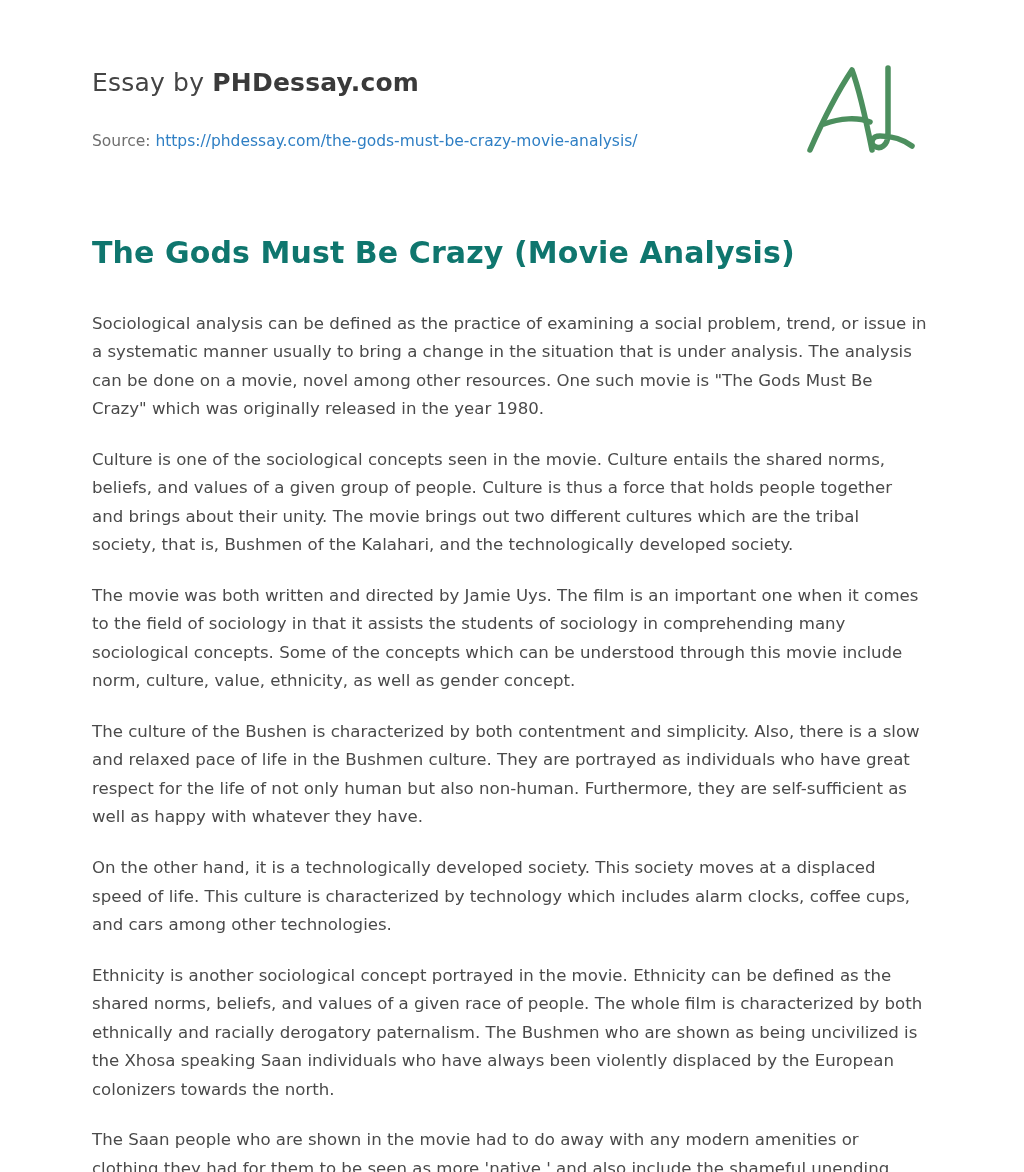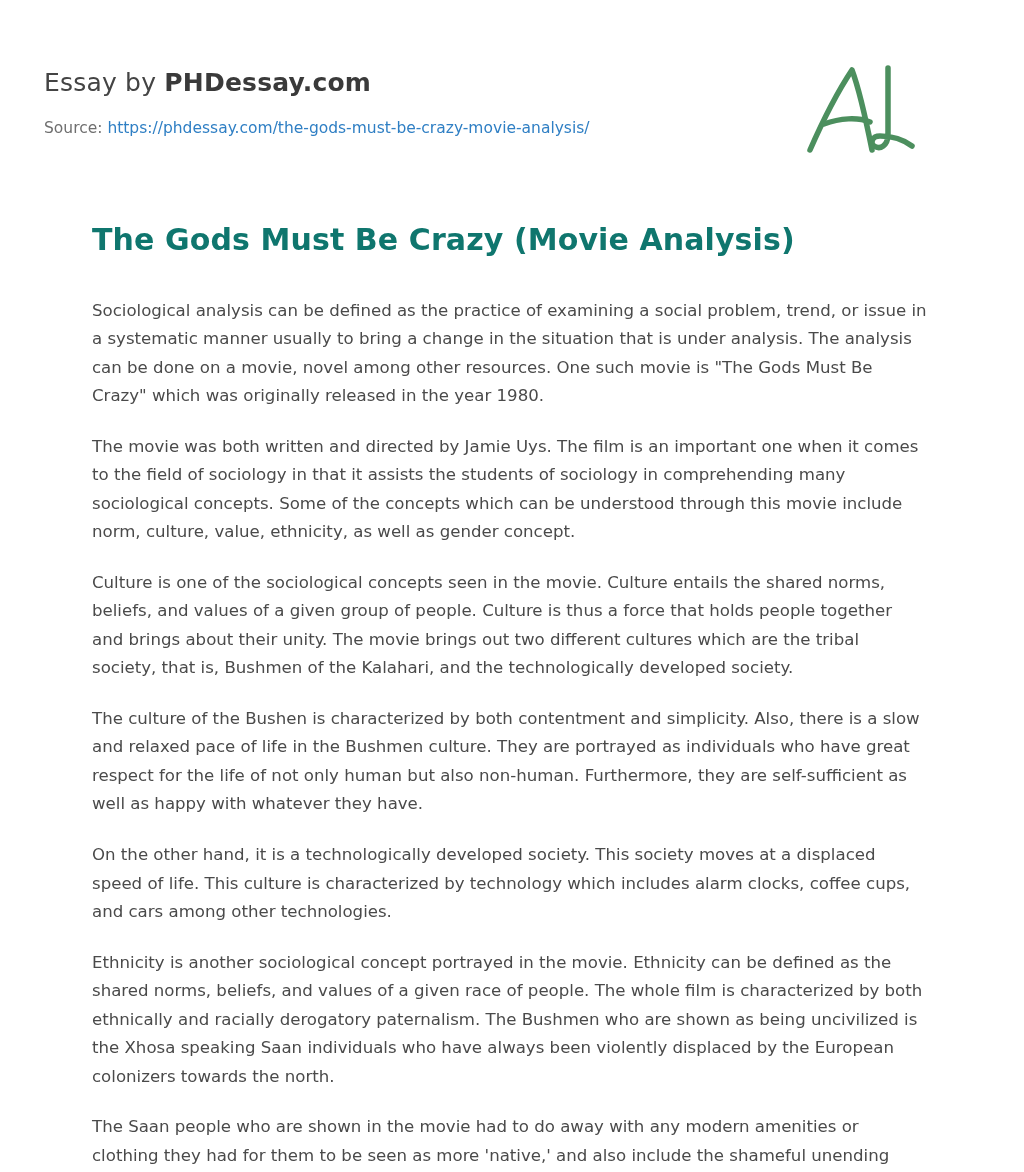--- a/index.html
+++ b/index.html
@@ -14,21 +14,21 @@
     color: #3d3d3d;
   }
   .page {
     width: 1024px;
     min-height: 1172px;
     position: relative;
     box-sizing: border-box;
     padding: 0;
   }
   .header {
-    padding: 68px 92px 0 44px;
+    padding: 68px 92px 0 92px;
     position: relative;
   }
   .brand-line {
     font-size: 25px;
     color: #4c4c4c;
     font-weight: 400;
     letter-spacing: 0.2px;
   }
   .brand-line .brand-essay {
     font-weight: 400;
@@ -36,21 +36,21 @@
   }
   .brand-line .brand-by {
     font-weight: 400;
     color: #444;
   }
   .brand-line .brand-name {
     font-weight: 700;
     color: #3a3a3a;
   }
   .source-line {
-    margin-top: 22px;
+    margin-top: 35px;
     font-size: 15.5px;
     color: #6f6f6f;
   }
   .source-line .source-label {
     color: #6f6f6f;
   }
   .source-line .source-url {
     color: #2f7fc4;
     text-decoration: none;
   }
@@ -107,22 +107,22 @@
           <path d="M88 6 C 88 34, 88 58, 88 72 C 88 84, 80 88, 74 84 C 70 81, 72 74, 80 74 C 92 74, 104 78, 112 84"></path>
         </g>
       </svg>
     </div>
   </div>
 
   <h1 class="title">The Gods Must Be Crazy (Movie Analysis)</h1>
 
   <div class="body">
     <p>Sociological analysis can be defined as the practice of examining a social problem, trend, or issue in a systematic manner usually to bring a change in the situation that is under analysis. The analysis can be done on a movie, novel among other resources. One such movie is "The Gods Must Be Crazy" which was originally released in the year 1980.</p>
+    <p>Culture is one of the sociological concepts seen in the movie. Culture entails the shared norms, beliefs, and values of a given group of people. Culture is thus a force that holds people together and brings about their unity. The movie brings out two different cultures which are the tribal society, that is, Bushmen of the Kalahari, and the technologically developed society.</p>
     <p>The movie was both written and directed by Jamie Uys. The film is an important one when it comes to the field of sociology in that it assists the students of sociology in comprehending many sociological concepts. Some of the concepts which can be understood through this movie include norm, culture, value, ethnicity, as well as gender concept.</p>
-    <p>Culture is one of the sociological concepts seen in the movie. Culture entails the shared norms, beliefs, and values of a given group of people. Culture is thus a force that holds people together and brings about their unity. The movie brings out two different cultures which are the tribal society, that is, Bushmen of the Kalahari, and the technologically developed society.</p>
     <p>The culture of the Bushen is characterized by both contentment and simplicity. Also, there is a slow and relaxed pace of life in the Bushmen culture. They are portrayed as individuals who have great respect for the life of not only human but also non-human. Furthermore, they are self-sufficient as well as happy with whatever they have.</p>
     <p>On the other hand, it is a technologically developed society. This society moves at a displaced speed of life. This culture is characterized by technology which includes alarm clocks, coffee cups, and cars among other technologies.</p>
     <p>Ethnicity is another sociological concept portrayed in the movie. Ethnicity can be defined as the shared norms, beliefs, and values of a given race of people. The whole film is characterized by both ethnically and racially derogatory paternalism. The Bushmen who are shown as being uncivilized is the Xhosa speaking Saan individuals who have always been violently displaced by the European colonizers towards the north.</p>
     <p>The Saan people who are shown in the movie had to do away with any modern amenities or clothing they had for them to be seen as more 'native,' and also include the shameful unending pops and clicks that are associated with the Xhosa dialogue. The black Africans lack a real voice in the development of the story.</p>
 
   </div>
 
 </div>
 
 </body></html>

